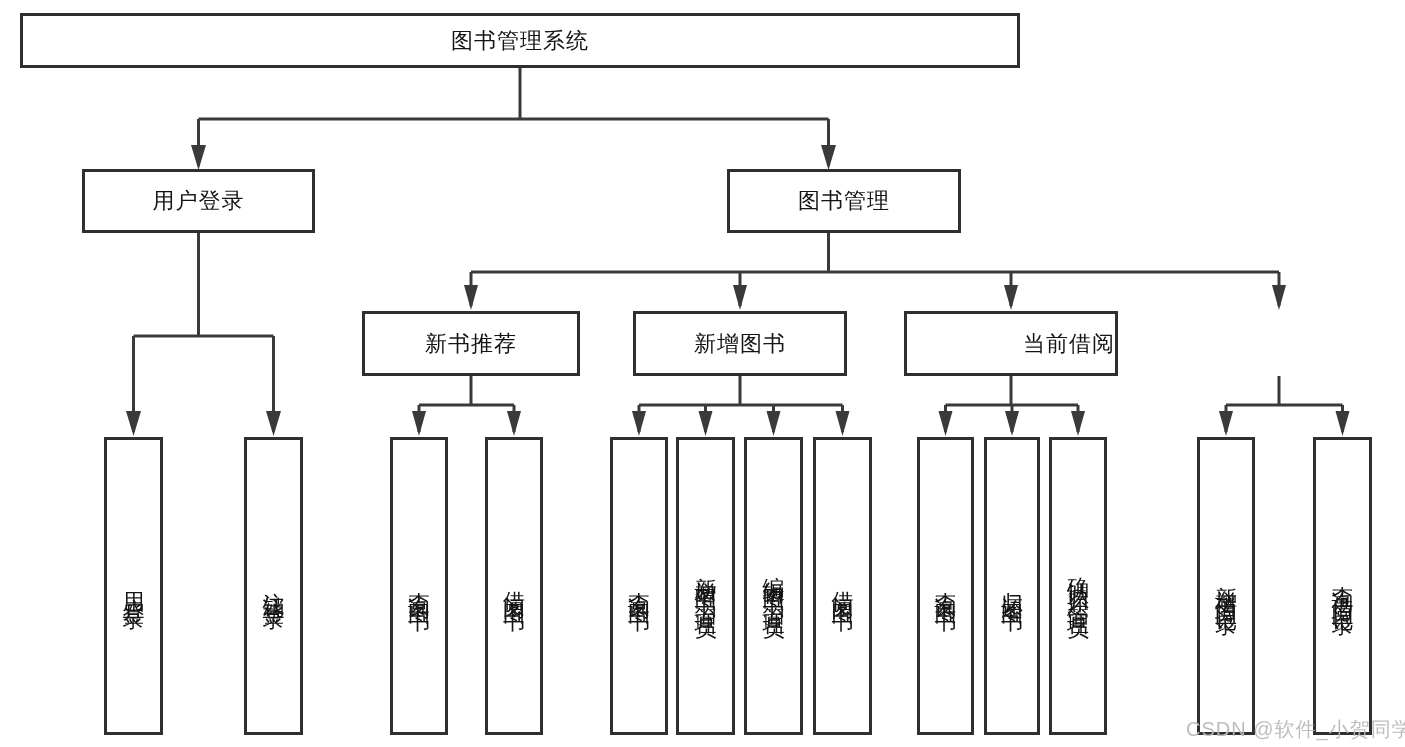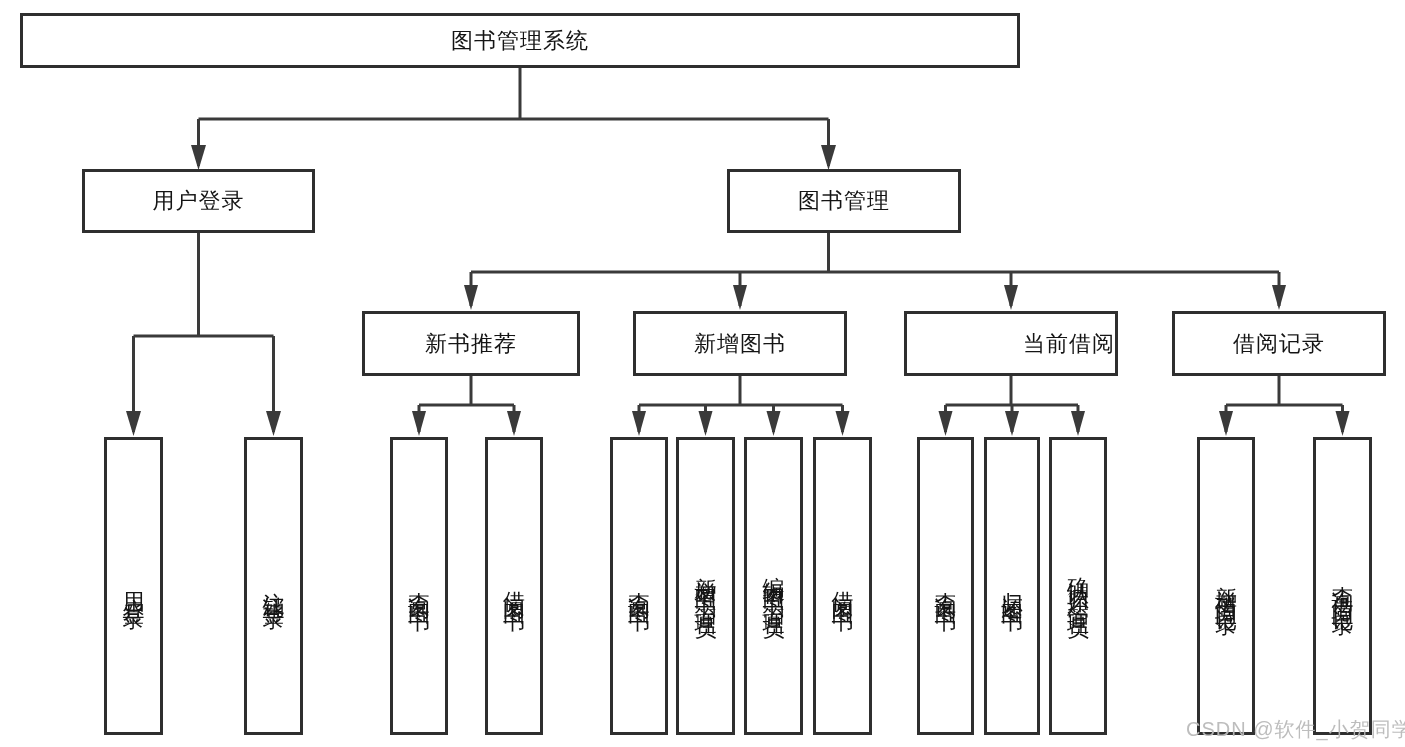--- a/index.html
+++ b/index.html
@@ -147,23 +147,20 @@
 
   <div class="hbox" style="left:362px; top:311px; width:218px; height:65px;">
     <span>新书推荐</span>
   </div>
   <div class="hbox" style="left:633px; top:311px; width:214px; height:65px;">
     <span>新增图书</span>
   </div>
   <div class="hbox" style="left:904px; top:311px; width:214px; height:65px;justify-content:flex-end;">
     <span>当前借阅</span>
   </div>
-  <div class="hbox" style="left:1172px; top:311px; width:214px; height:65px;">
-    <span>借阅记录</span>
-  </div>
 
   <div class="vbox" style="left:104px; width:59px;">
     <span class="vtext">用户登录</span>
   </div>
   <div class="vbox" style="left:244px; width:59px;">
     <span class="vtext">注销登录</span>
   </div>
 
   <div class="vbox" style="left:390px; width:58px;">
     <span class="vtext">查询图书</span>

